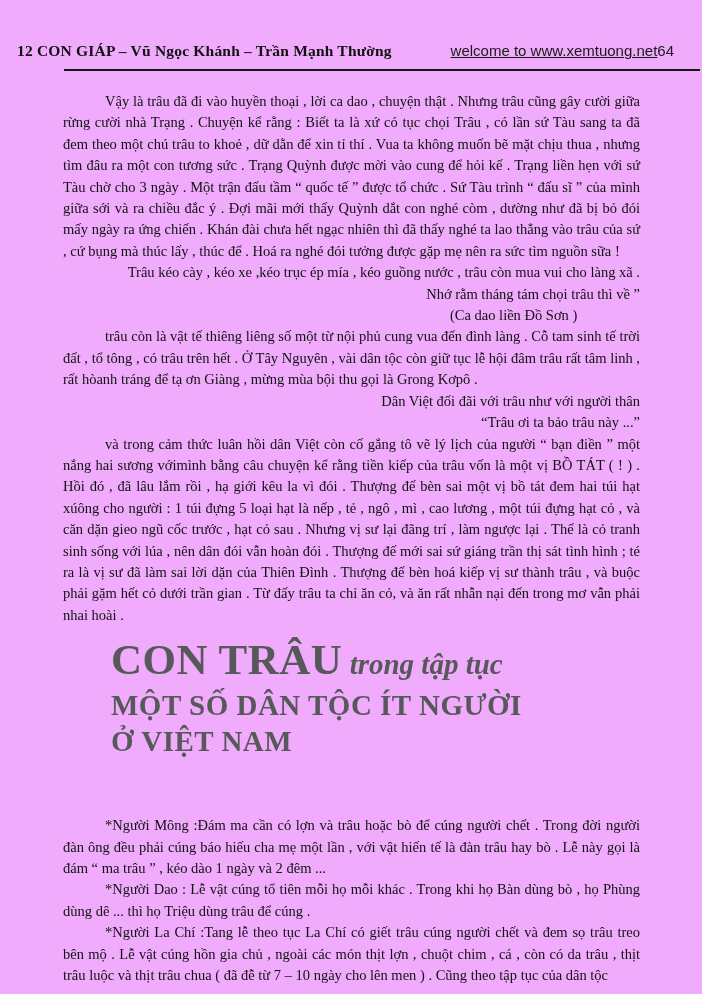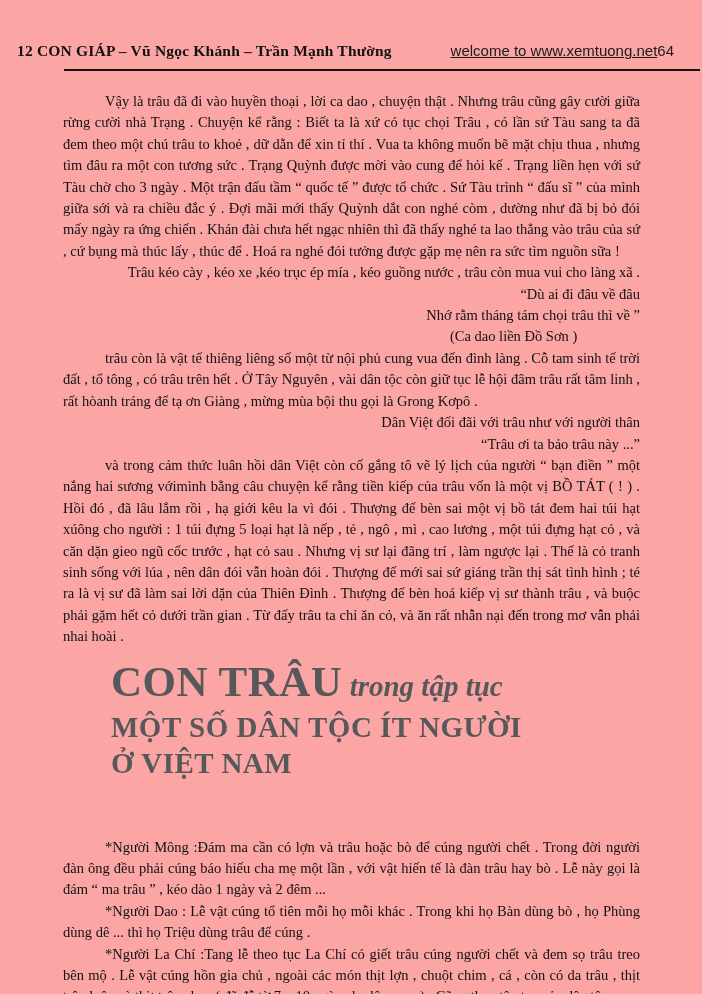--- a/index.html
+++ b/index.html
@@ -8,21 +8,21 @@
     height: 994px;
     background: #ffffff;
     overflow: hidden;
     font-family: "Liberation Serif", serif;
     color: #111111;
   }
   .page {
     position: relative;
     width: 702px;
     height: 994px;
-    background: #fca5a5;
+    background: #f0abfc;
   }
   
   .header {
     display: flex;
     justify-content: space-between;
     align-items: baseline;
     padding: 42px 28px 0 17px;
   }
   .header-title {
     font-weight: bold;
@@ -108,21 +108,20 @@
   </div>
 
   <hr class="rule">
 
   <div class="content">
 
     <p>Vậy là trâu đã đi vào huyền thoại , lời ca dao , chuyện thật . Nhưng trâu cũng gây cười giữa rừng cười nhà Trạng . Chuyện kể rằng : Biết ta là xứ có tục chọi Trâu , có lần sứ Tàu sang ta đã đem theo một chú trâu to khoẻ , dữ dằn để xin tỉ thí . Vua ta không muốn bẽ mặt chịu thua , nhưng tìm đâu ra một con tương sức . Trạng Quỳnh được mời vào cung để hỏi kế . Trạng liền hẹn với sứ Tàu chờ cho 3 ngày . Một trận đấu tầm “ quốc tế ” được tổ chức . Sứ Tàu trình “ đấu sĩ ” của mình giữa sới và ra chiều đắc ý . Đợi mãi mới thấy Quỳnh dắt con nghé còm , dường như đã bị bỏ đói mấy ngày ra ứng chiến . Khán đài chưa hết ngạc nhiên thì đã thấy nghé ta lao thẳng vào trâu của sứ , cứ bụng mà thúc lấy , thúc để . Hoá ra nghé đói tưởng được gặp mẹ nên ra sức tìm nguồn sữa !</p>
 
     <p class="one-line">Trâu kéo cày , kéo xe ,kéo trục ép mía , kéo guồng nước , trâu còn mua vui cho làng xã .</p>
 
-    <p class="one-line">“Dù ai đi đâu về đâu</p>
 
     <p class="one-line">Nhớ rằm tháng tám chọi trâu thì về ”</p>
 
     <p class="attribution">(Ca dao liền Đồ Sơn )</p>
 
     <p>trâu còn là vật tế thiêng liêng số một từ nội phủ cung vua đến đình làng . Cỗ tam sinh tế trời đất , tổ tông , có trâu trên hết . Ở Tây Nguyên , vài dân tộc còn giữ tục lễ hội đâm trâu rất tâm linh , rất hòanh tráng để tạ ơn Giàng , mừng mùa bội thu gọi là Grong Kơpô .</p>
 
     <p class="one-line">Dân Việt đối đãi với trâu như với người thân</p>
 
     <p class="one-line">“Trâu ơi ta bảo trâu này ...”</p>

